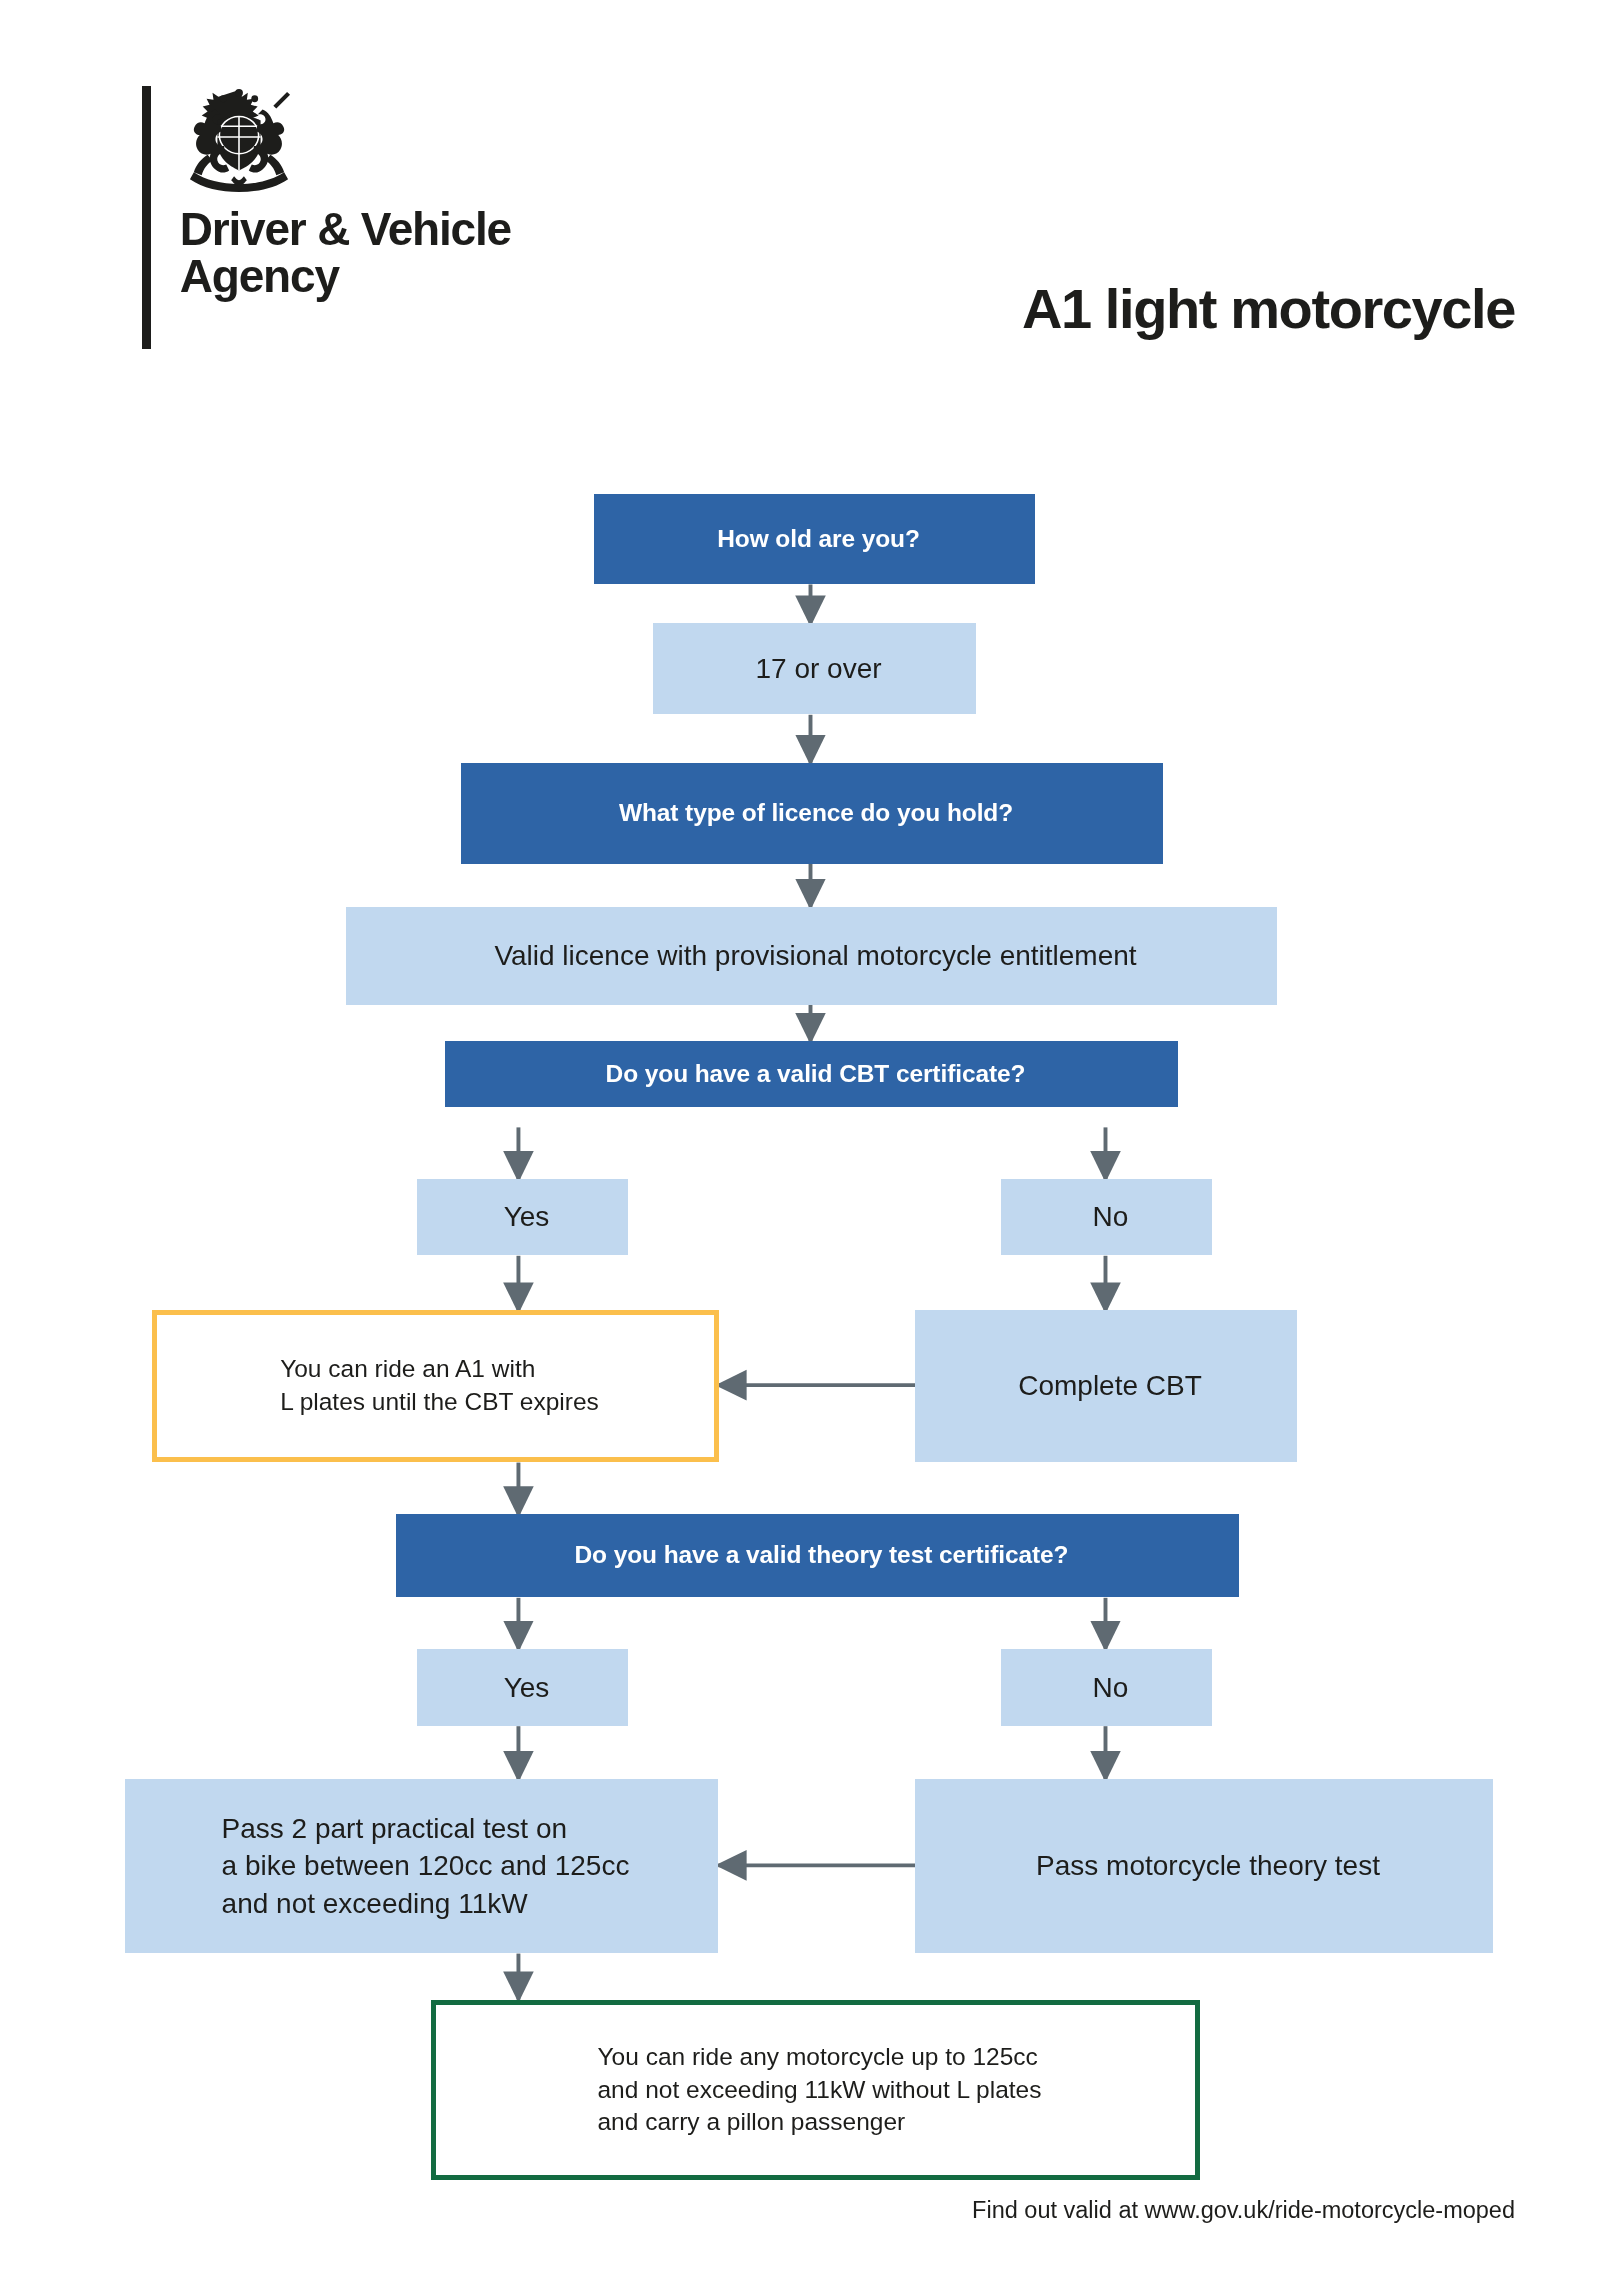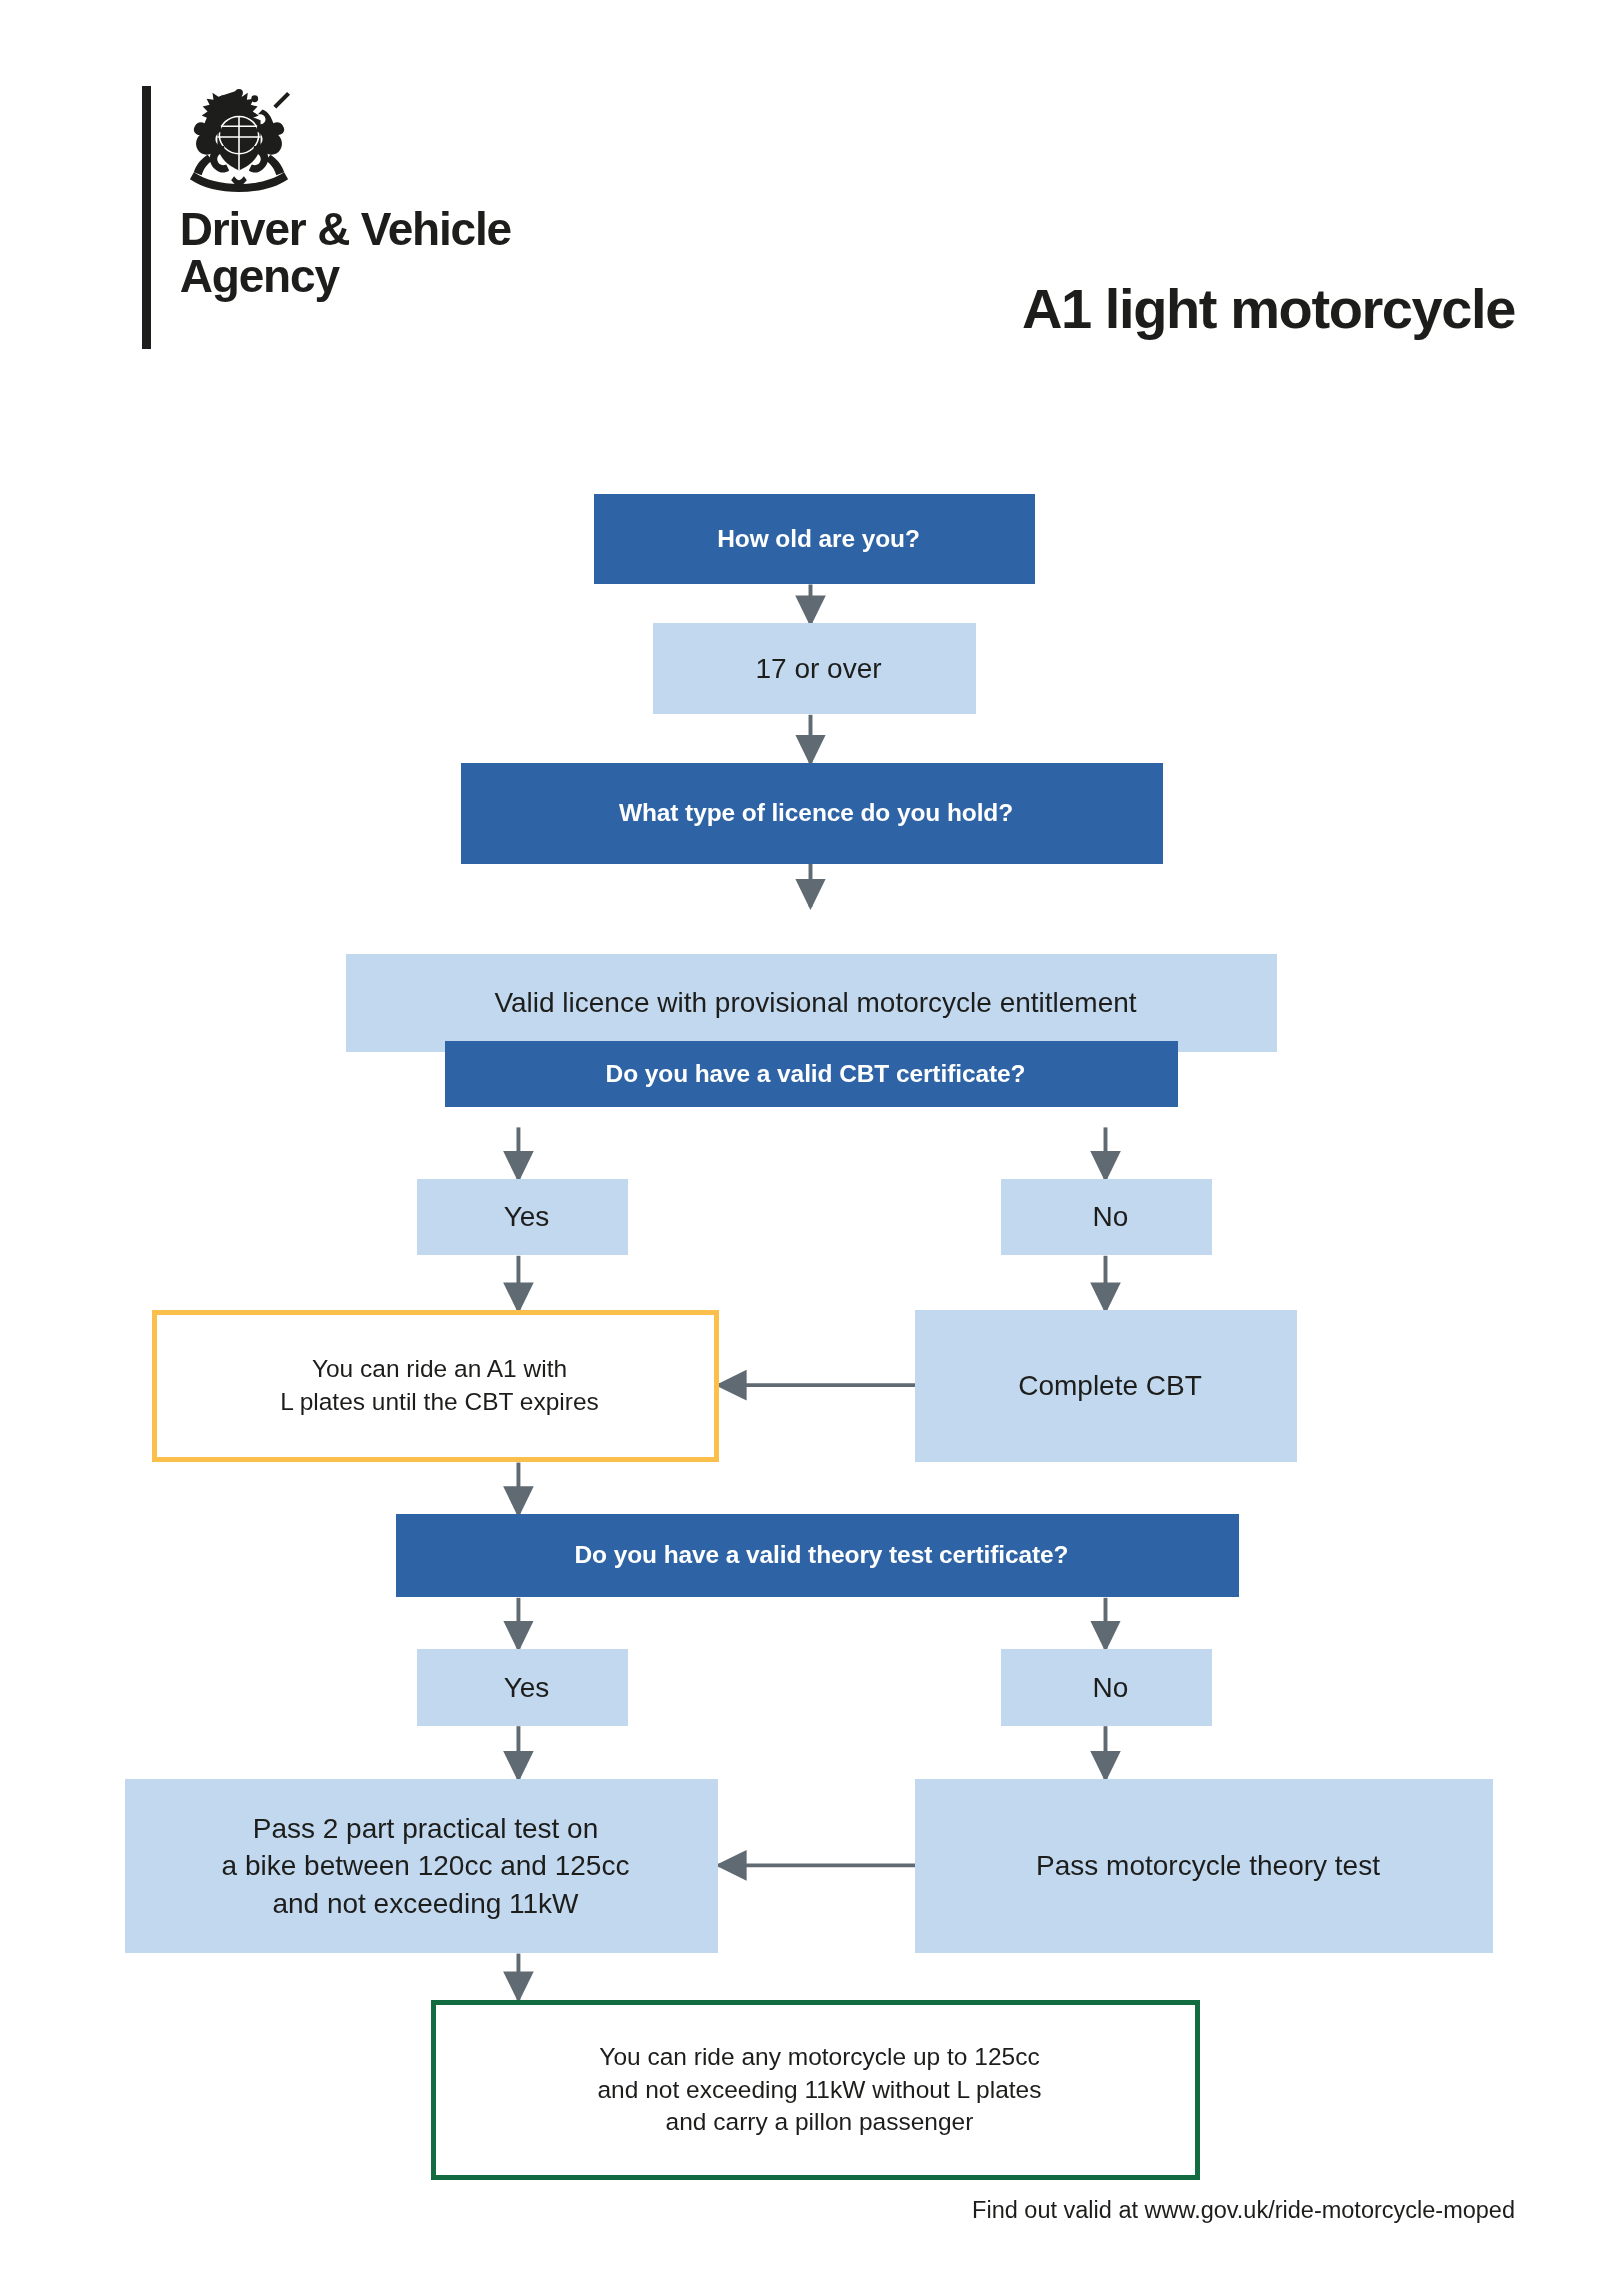--- a/index.html
+++ b/index.html
@@ -83,21 +83,21 @@
     height: 2293px;
     pointer-events: none;
   }
 
   .node {
     position: absolute;
     box-sizing: border-box;
     display: flex;
     align-items: center;
     justify-content: center;
-    text-align: center;
+    text-align: left;
     line-height: 1.34;
     padding-left: 8px;
   }
   .node span { display: block; }
 
   .q-node {                 
     background: #2E64A6;
     color: #ffffff;
     font-weight: bold;
     font-size: 24.5px;
@@ -225,21 +225,21 @@
   </div>
 
   <div class="node a-node" style="left:653px; top:623px; width:323px; height:91px;">
     <span>17 or over</span>
   </div>
 
   <div class="node q-node" style="left:461px; top:763px; width:702px; height:101px;">
     <span>What type of licence do you hold?</span>
   </div>
 
-  <div class="node a-node" style="left:346px; top:907px; width:931px; height:98px;margin-top:47px;">
+  <div class="node a-node" style="left:346px; top:907px; width:931px; height:98px;">
     <span>Valid licence with provisional motorcycle entitlement</span>
   </div>
 
   <div class="node q-node" style="left:445px; top:1041px; width:733px; height:66px;">
     <span>Do you have a valid CBT certificate?</span>
   </div>
 
   <div class="node a-node" style="left:417px; top:1179px; width:211px; height:76px;">
     <span>Yes</span>
   </div>

